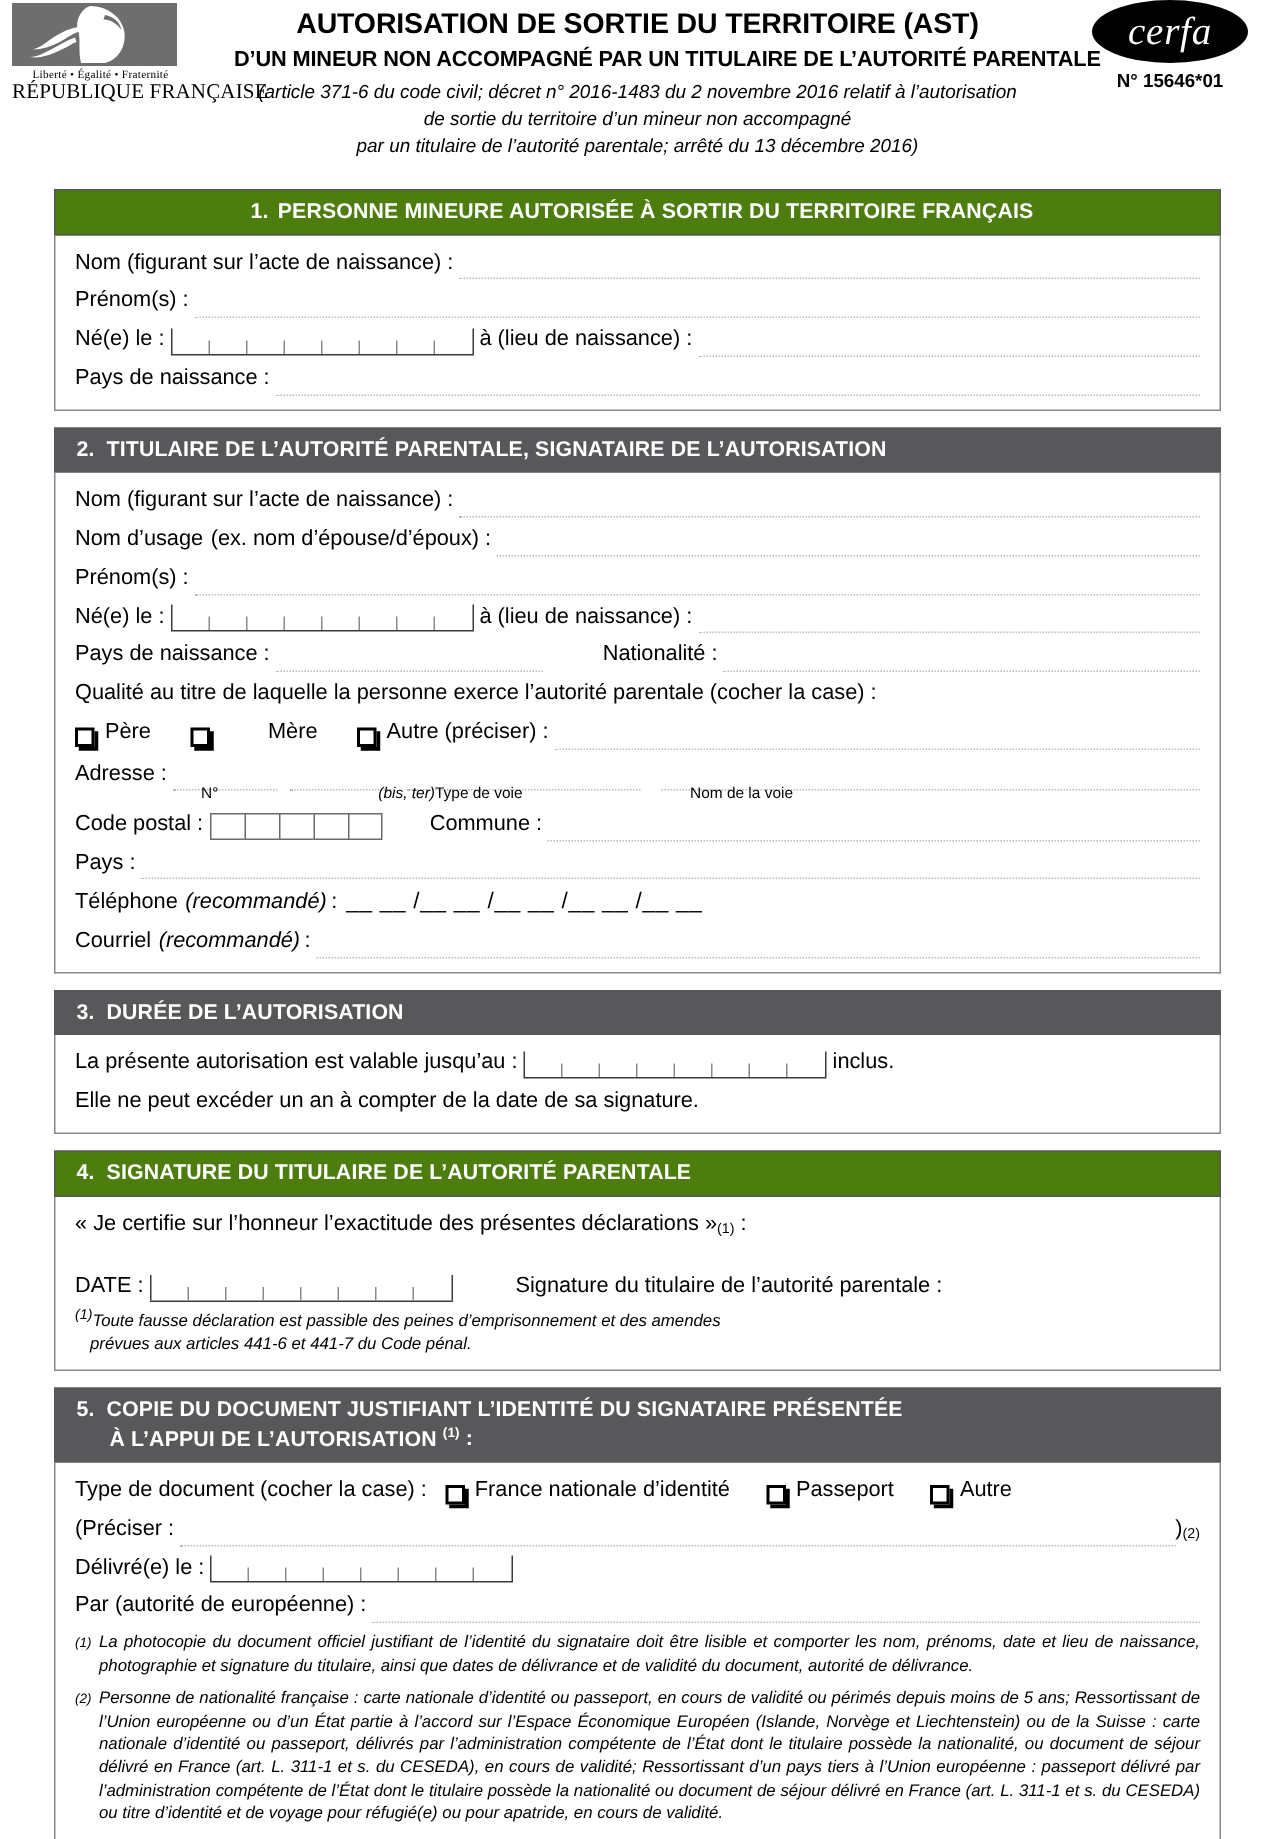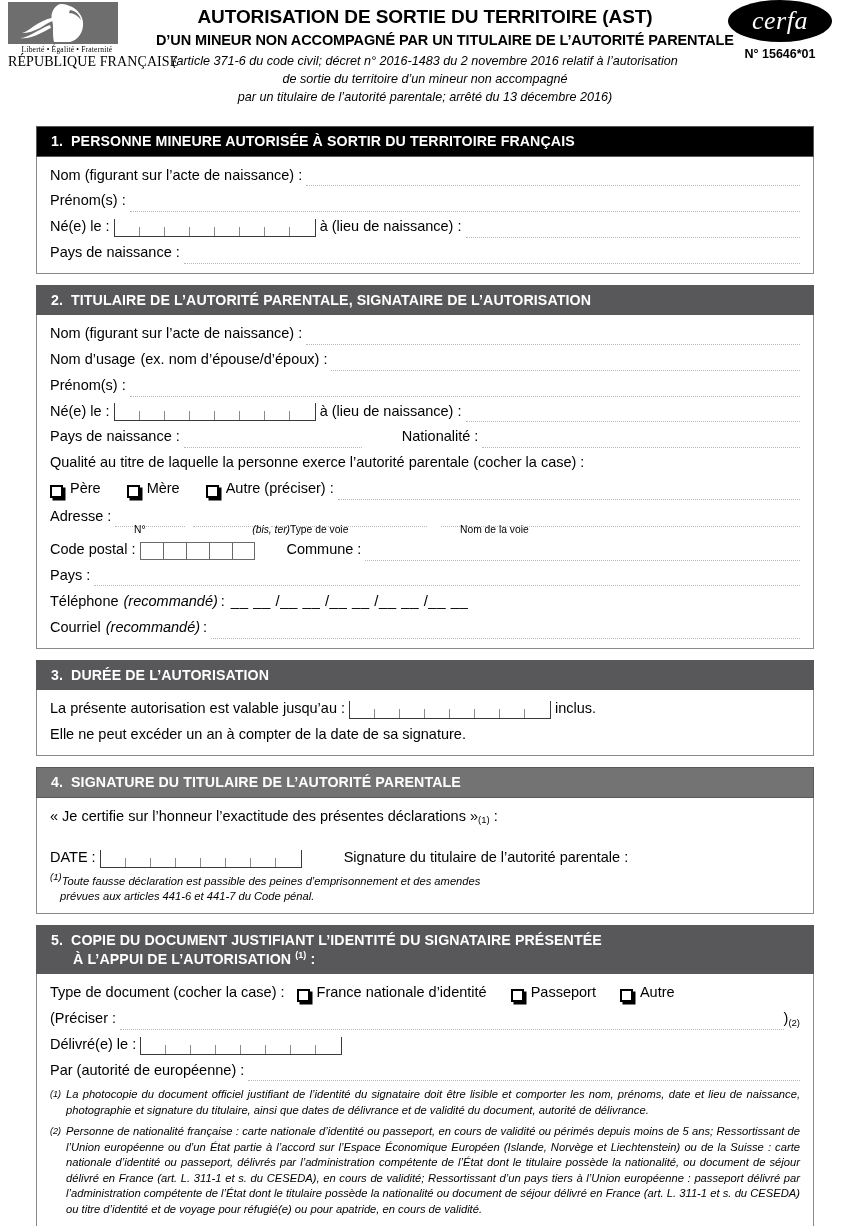--- a/index.html
+++ b/index.html
@@ -283,21 +283,21 @@
       </div>
     </div>
 
     <div class="cerfa">
       <div class="cerfa-oval">cerfa</div>
       <div class="cerfa-num">N° 15646*01</div>
     </div>
   </div>
 
   <div class="section">
-    <div class="band" style="background: #000000; border-color: rgb(88, 88, 90); color: rgb(255, 255, 255);">
+    <div class="band" style="background: #4d7c0f; border-color: rgb(88, 88, 90); color: rgb(255, 255, 255); text-align: center;">
       <span class="num">1.</span>
       <span>PERSONNE MINEURE AUTORISÉE À SORTIR DU TERRITOIRE FRANÇAIS</span>
     </div>
     <div class="body-box" style="border-color: rgb(138, 138, 138);">
 
       <div class="row">
         <span class="lbl">Nom (figurant sur l’acte de naissance) :</span>
         <span class="dots" style="border-bottom-color: rgb(185, 185, 185);"></span>
       </div>
 
@@ -379,21 +379,21 @@
 
       <div class="row">
         <span class="lbl">Qualité au titre de laquelle la personne exerce l’autorité parentale (cocher la case) :</span>
       </div>
 
       <div class="row" style="margin-top:4px;">
         <span class="cbx-wrap">
           <span class="cbx"></span>
           <span class="lbl">Père</span>
         </span>
-        <span class="cbx-wrap" style="margin-left:26px;">
+        <span class="cbx-wrap" style="margin-left:26px;gap:32px;">
           <span class="cbx"></span>
           <span class="lbl">Mère</span>
         </span>
         <span class="cbx-wrap" style="margin-left:26px;">
           <span class="cbx"></span>
           <span class="lbl">Autre (préciser) :</span>
         </span>
         <span class="dots" style="border-bottom-color: rgb(185, 185, 185);"></span>
       </div>
 
@@ -472,21 +472,21 @@
 
       <div class="row">
         <span class="lbl">Elle ne peut excéder un an à compter de la date de sa signature.</span>
       </div>
 
 
     </div>
   </div>
 
   <div class="section">
-    <div class="band" style="background: #737373; border-color: rgb(88, 88, 90); color: rgb(255, 255, 255);">
+    <div class="band" style="background: #4d7c0f; border-color: rgb(88, 88, 90); color: rgb(255, 255, 255);">
       <span class="num">4.</span>
       <span>SIGNATURE DU TITULAIRE DE L’AUTORITÉ PARENTALE</span>
     </div>
     <div class="body-box" style="border-color: rgb(138, 138, 138);">
 
       <div class="row">
         <span class="lbl">« Je certifie sur l’honneur l’exactitude des présentes déclarations »</span>
         <span class="lbl sup">(1)</span>
         <span class="lbl" style="padding-left:4px;">:</span>
       </div>

